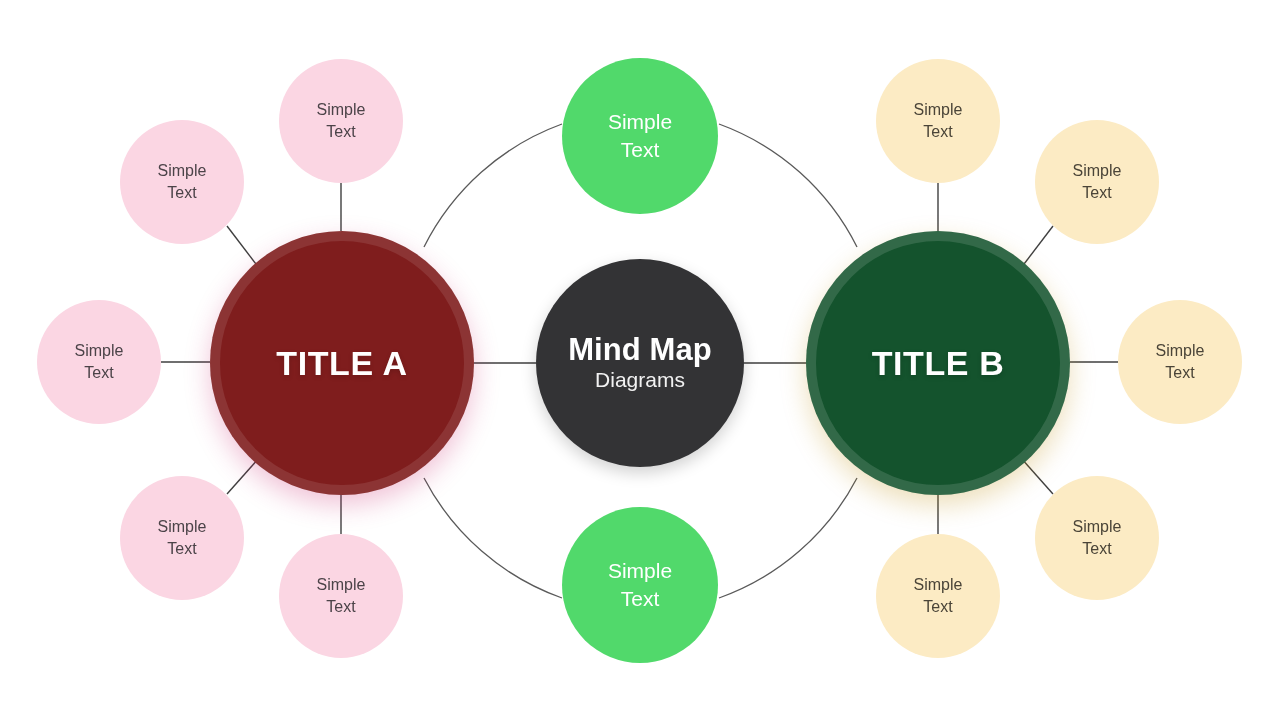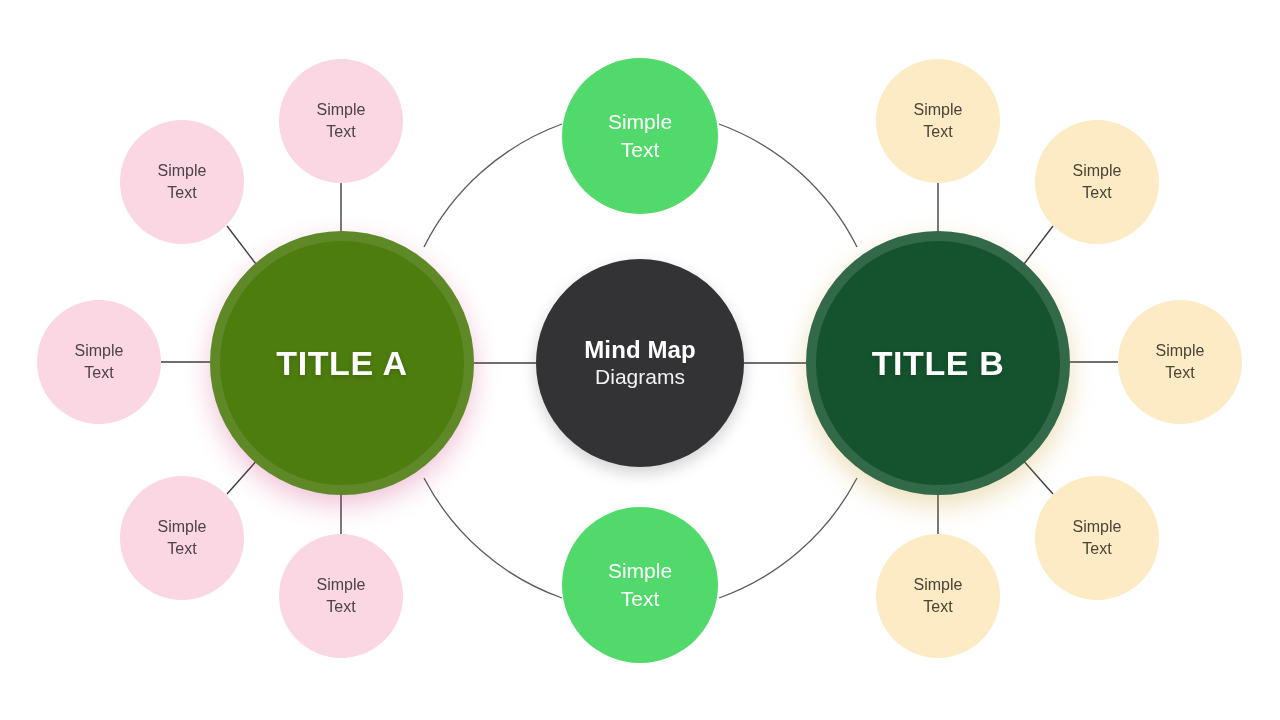--- a/index.html
+++ b/index.html
@@ -35,21 +35,21 @@
     text-align: center;
     box-sizing: border-box;
   }
   
   .hub {
     background: #333335;
     box-shadow: 0 6px 16px rgba(0,0,0,0.18);
   }
   .hub-title {
     color: #ffffff;
-    font-size: 24px;
+    font-size: 31px;
     font-weight: bold;
     line-height: 1.12;
     letter-spacing: 0.1px;
   }
   .hub-sub {
     color: #f2f2f2;
     font-size: 21px;
     font-weight: normal;
     line-height: 1.18;
     margin-top: 1px;
@@ -62,21 +62,21 @@
     letter-spacing: 0.6px;
     text-shadow: 0 2px 5px rgba(0,0,0,0.16);
   }
   .title-node .ring {
     position: absolute;
     left: 0; top: 0; right: 0; bottom: 0;
     border-radius: 50%;
     box-sizing: border-box;
   }
   .title-a {
-    background: #4d7c0f;
+    background: #7f1d1d;
     box-shadow: 0 10px 26px rgba(200, 40, 110, 0.28);
     justify-content: center;
   }
   .title-a .ring {
     border: 10px solid rgba(255,255,255,0.10);
   }
   .title-b {
     background: #14532d;
     box-shadow: 0 10px 26px rgba(190, 140, 10, 0.28);
   }

